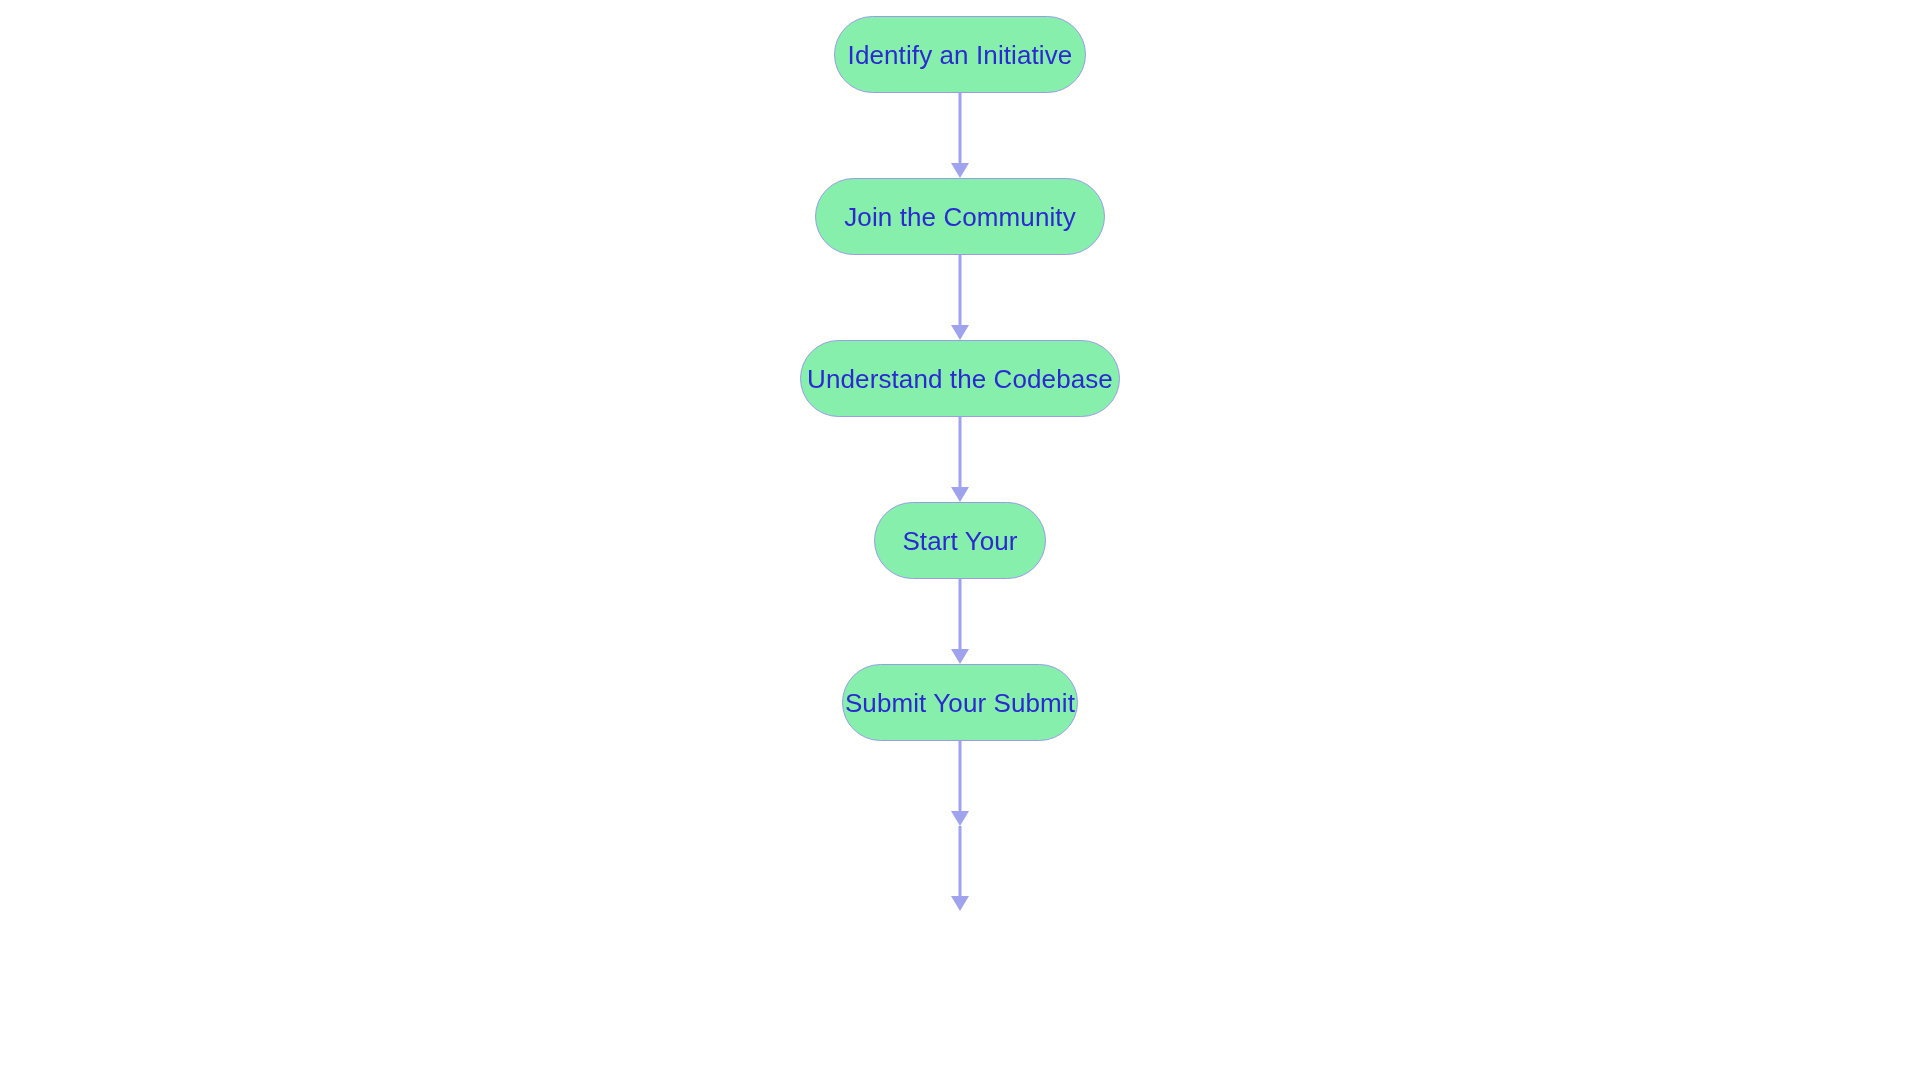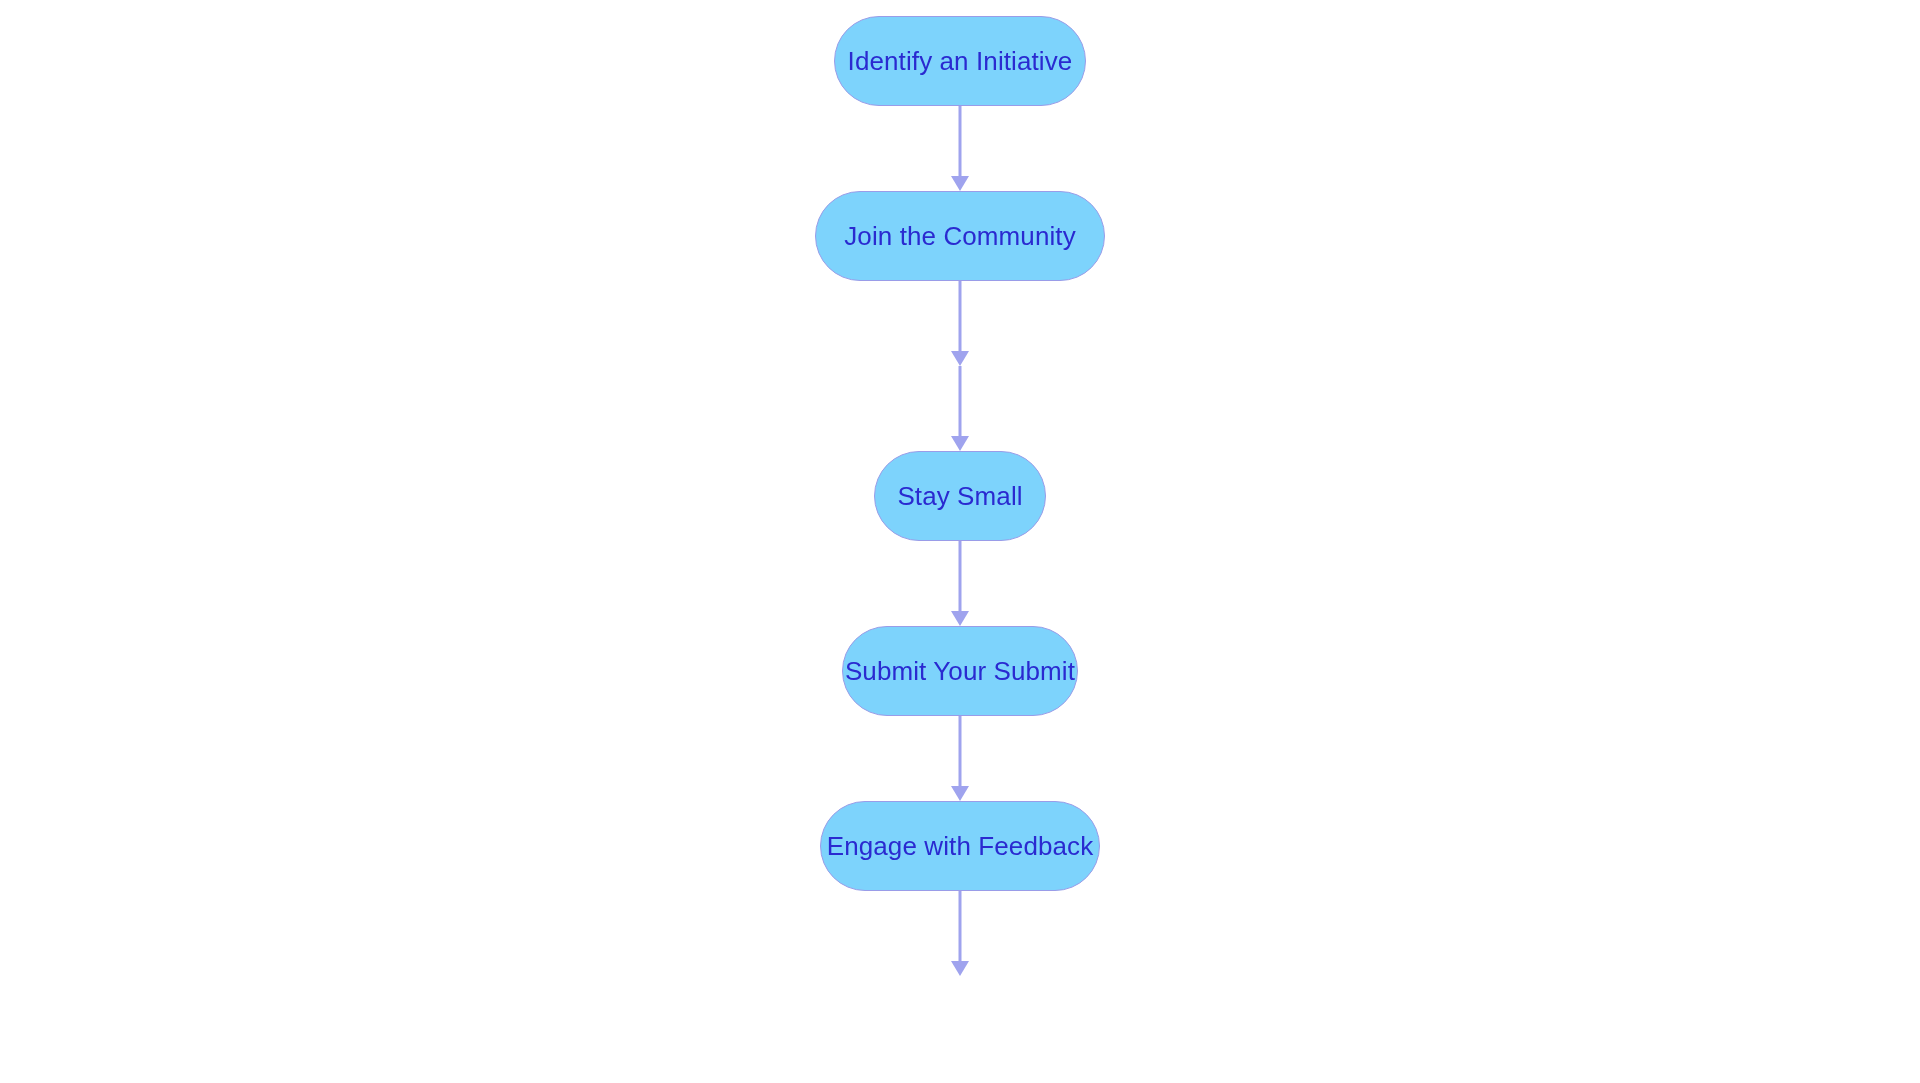--- a/index.html
+++ b/index.html
@@ -30,25 +30,25 @@
     height: 1083px;
     display: flex;
     flex-direction: column;
     align-items: center;
     justify-content: flex-start;
   }
 
   
   .node {
     box-sizing: border-box;
-    height: 90px;
+    height: 77px;
     display: flex;
     align-items: center;
     justify-content: center;
-    background: #7dd3fc;
+    background: #86efac;
     border: 1.6px solid #9a9ce8;
     border-radius: 999px;
     padding: 0 34px;
     flex: none;
   }
 
   .node-label {
     color: #2a2ad0;
     font-family: "Liberation Sans", sans-serif;
     font-size: 26px;
@@ -107,44 +107,44 @@
     </div>
 
     <div class="node" style="width: 290px; text-align: center;">
       <span class="node-label">Join the Community</span>
     </div>
     <div class="connector">
       <div class="conn-line"></div>
       <div class="conn-arrow"></div>
     </div>
 
+    <div class="node" style="width: 320px;">
+      <span class="node-label">Understand the Codebase</span>
+    </div>
     <div class="connector">
       <div class="conn-line"></div>
       <div class="conn-arrow"></div>
     </div>
 
     <div class="node" style="width: 172px;">
-      <span class="node-label">Stay Small</span>
+      <span class="node-label">Start Your</span>
     </div>
     <div class="connector">
       <div class="conn-line"></div>
       <div class="conn-arrow"></div>
     </div>
 
     <div class="node" style="width: 236px;">
       <span class="node-label">Submit Your Submit</span>
     </div>
     <div class="connector">
       <div class="conn-line"></div>
       <div class="conn-arrow"></div>
     </div>
 
-    <div class="node" style="width: 280px;">
-      <span class="node-label">Engage with Feedback</span>
-    </div>
     <div class="connector">
       <div class="conn-line"></div>
       <div class="conn-arrow"></div>
     </div>
 
 
   </div>
 </div>
 
 </body></html>

